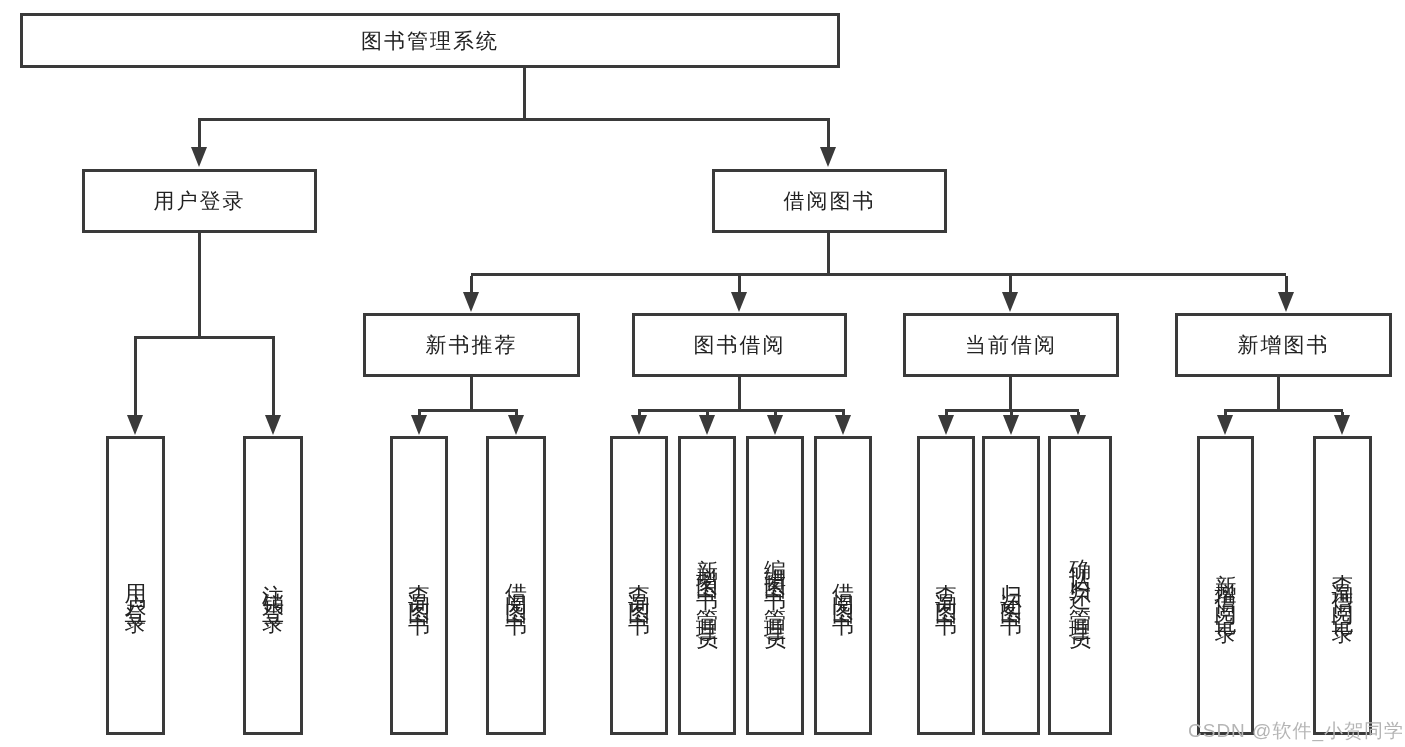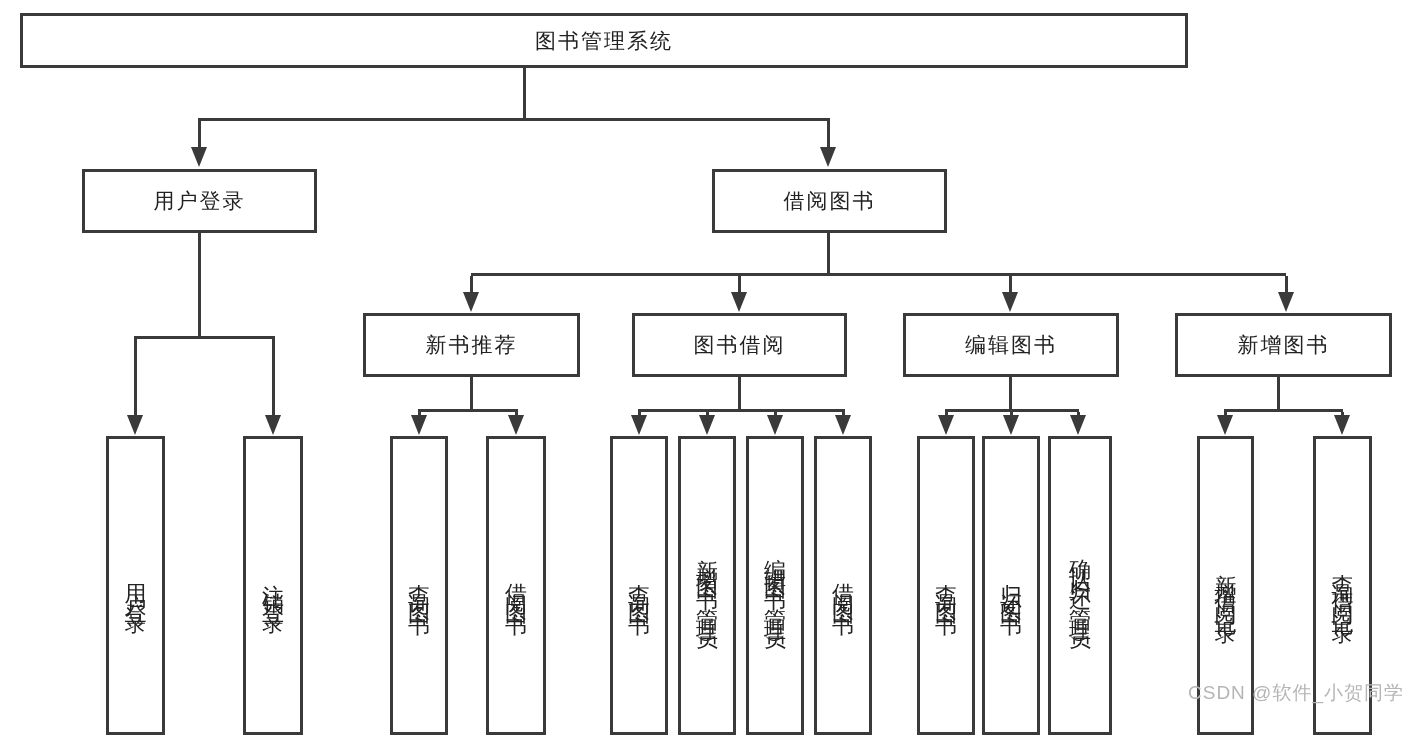--- a/index.html
+++ b/index.html
@@ -45,21 +45,21 @@
     font-size:19px;
     letter-spacing:1px;
     white-space:nowrap;
   }
 </style>
 </head>
 <body>
 
 <div class="canvas">
 
-  <div class="node h-node" style="left:20px;top:13px;width:1168px;height:55px;">图书管理系统</div>
+  <div class="node h-node" style="left:20px;top:13px;width:820px;height:55px;">图书管理系统</div>
 
   <div class="vl" style="left:523px;top:68px;height:53px;"></div>
   <div class="hl" style="left:198px;top:118px;width:632px;"></div>
   <div class="vl" style="left:198px;top:121px;height:28px;"></div>
   <div class="ah" style="left:191px;top:147px;"></div>
   <div class="vl" style="left:827px;top:121px;height:28px;"></div>
   <div class="ah" style="left:820px;top:147px;"></div>
 
   <div class="node h-node" style="left:82px;top:169px;width:235px;height:64px;">用户登录</div>
   <div class="node h-node" style="left:712px;top:169px;width:235px;height:64px;">借阅图书</div>
@@ -77,21 +77,21 @@
   <div class="ah" style="left:463px;top:292px;"></div>
   <div class="vl" style="left:738px;top:276px;height:18px;"></div>
   <div class="ah" style="left:731px;top:292px;"></div>
   <div class="vl" style="left:1009px;top:276px;height:18px;"></div>
   <div class="ah" style="left:1002px;top:292px;"></div>
   <div class="vl" style="left:1285px;top:276px;height:18px;"></div>
   <div class="ah" style="left:1278px;top:292px;"></div>
 
   <div class="node h-node" style="left:632px;top:313px;width:215px;height:64px;">图书借阅</div>
   <div class="node h-node" style="left:363px;top:313px;width:217px;height:64px;">新书推荐</div>
-  <div class="node h-node" style="left:903px;top:313px;width:216px;height:64px;">编辑图书</div>
+  <div class="node h-node" style="left:903px;top:313px;width:216px;height:64px;">当前借阅</div>
   <div class="node h-node" style="left:1175px;top:313px;width:217px;height:64px;">新增图书</div>
 
   <div class="vl" style="left:470px;top:377px;height:35px;"></div>
   <div class="hl" style="left:418px;top:409px;width:100px;"></div>
   <div class="vl" style="left:418px;top:412px;height:6px;"></div>
   <div class="ah" style="left:411px;top:415px;"></div>
   <div class="vl" style="left:515px;top:412px;height:6px;"></div>
   <div class="ah" style="left:508px;top:415px;"></div>
 
   <div class="vl" style="left:738px;top:377px;height:35px;"></div>
@@ -132,15 +132,15 @@
   <div class="node v-node" style="left:746px;top:436px;width:58px;height:299px;">编辑图书（管理员）</div>
   <div class="node v-node" style="left:814px;top:436px;width:58px;height:299px;">借阅图书</div>
 
   <div class="node v-node" style="left:917px;top:436px;width:58px;height:299px;">查询图书</div>
   <div class="node v-node" style="left:982px;top:436px;width:58px;height:299px;">归还图书</div>
   <div class="node v-node" style="left:1048px;top:436px;width:64px;height:299px;">确认归还（管理员）</div>
 
   <div class="node v-node" style="left:1197px;top:436px;width:57px;height:299px;">新增借阅记录</div>
   <div class="node v-node" style="left:1313px;top:436px;width:59px;height:299px;">查询借阅记录</div>
 
-  <div class="watermark" style="left:1188px;top:680px;">CSDN @软件_小贺同学</div>
+  <div class="watermark" style="left:1188px;top:718px;">CSDN @软件_小贺同学</div>
 
 </div>
 
 </body></html>

